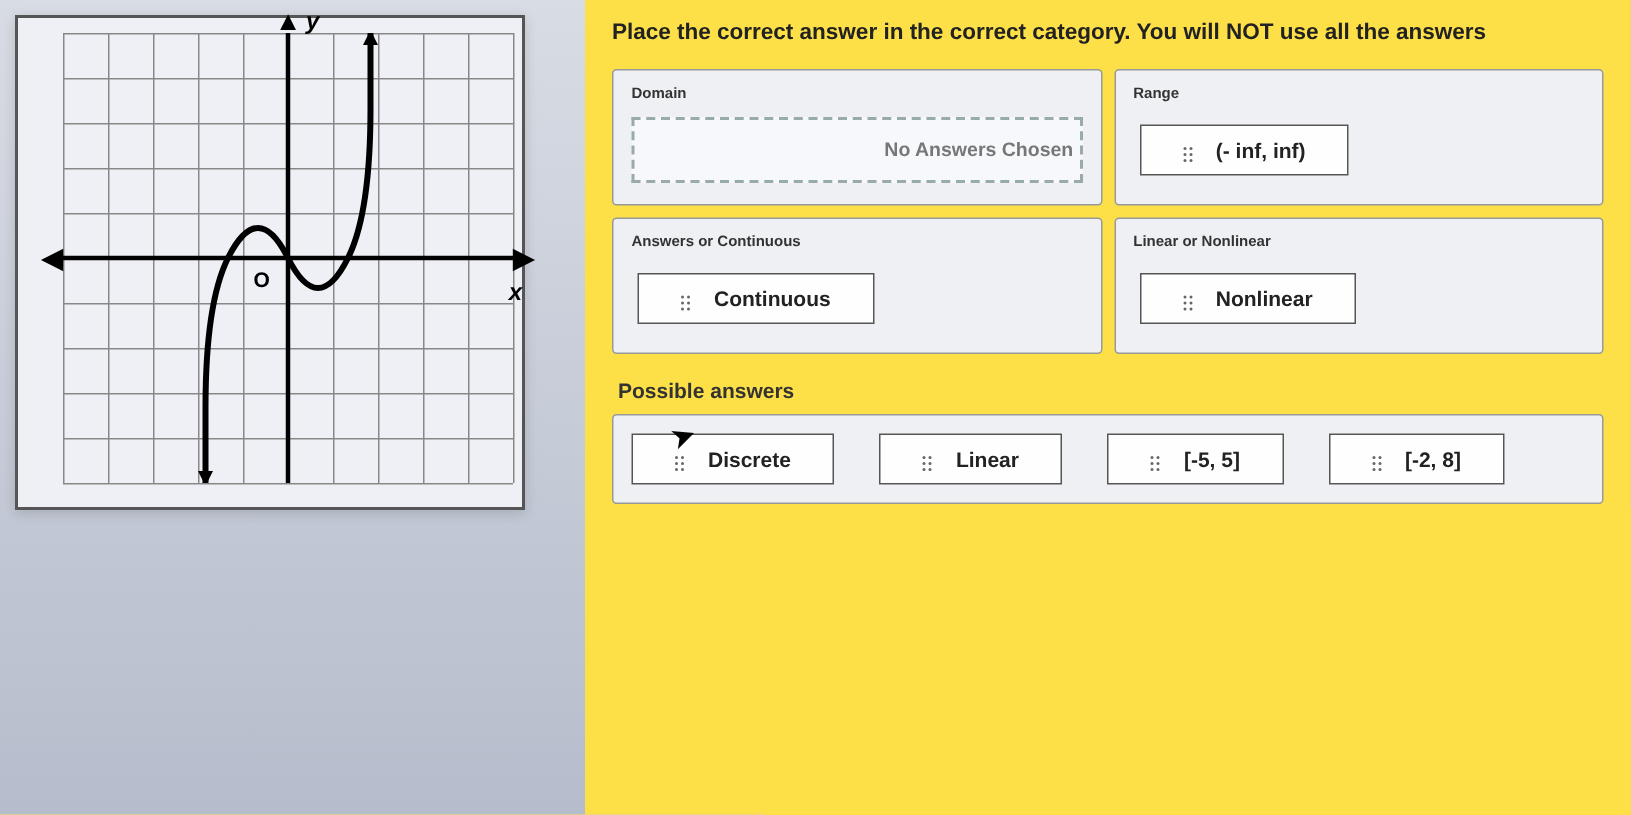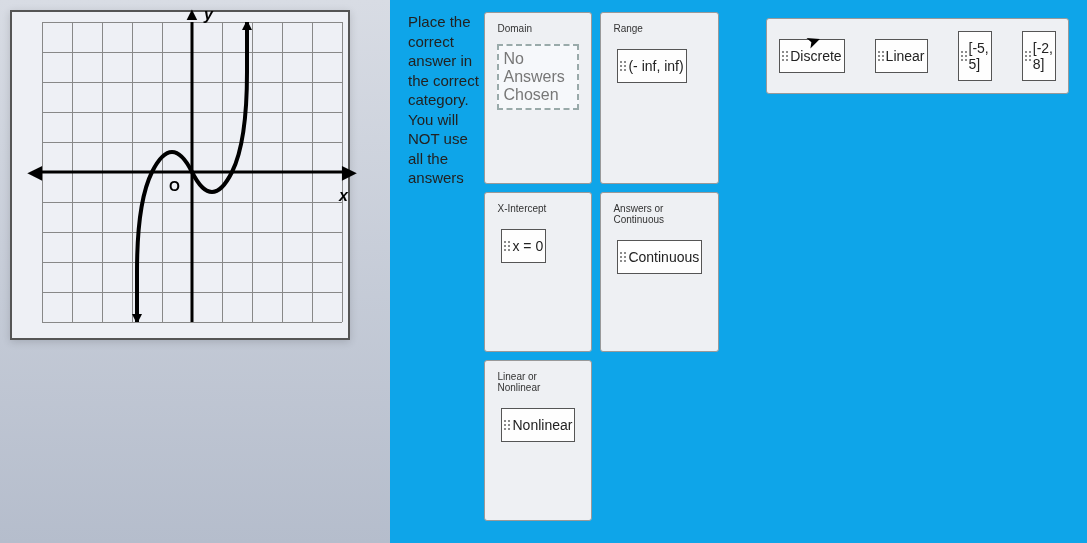--- a/index.html
+++ b/index.html
@@ -69,24 +69,25 @@
     .curve-svg {
       position: absolute;
       top: 0;
       left: 0;
       width: 100%;
       height: 100%;
       pointer-events: none;
     }
     .right-panel {
       flex: 1;
-      background: #0ea5e9;
+      background: #fde047;
       padding: 12px 18px;
       display: flex;
-      flex-direction: row;
+      flex-direction: column;
+      font-weight: bold;
     }
     .instructions {
       font-size: 15px;
       color: #222;
       margin-bottom: 14px;
       line-height: 1.3;
     }
     .categories-grid {
       display: grid;
       grid-template-columns: 1fr 1fr;
@@ -106,33 +107,33 @@
     }
     .drop-zone {
       min-height: 44px;
       display: flex;
       align-items: center;
       padding: 4px;
     }
     .drop-zone.empty {
       border: 2px dashed #9aa;
       background: #f6f8fb;
-      justify-content: center;
+      justify-content: flex-end;
       color: #777;
-      font-size: 16px;
+      font-size: 13px;
     }
     .answer-chip {
       background: #fefefe;
       border: 1.5px solid #555;
-      padding: 8px 2px;
+      padding: 8px 28px;
       font-size: 14px;
       color: #222;
       display: inline-flex;
-      align-items: center;
-      gap: 2px;
+      align-items: flex-end;
+      gap: 16px;
       cursor: grab;
     }
     .grip-icon {
       display: inline-grid;
       grid-template-columns: repeat(2, 2px);
       grid-template-rows: repeat(3, 2px);
       gap: 2px;
     }
     .grip-icon span {
       width: 2px;
@@ -150,21 +151,20 @@
       padding-left: 4px;
     }
     .possible-row {
       background: #eef0f3;
       border: 1px solid #999;
       border-radius: 3px;
       padding: 12px;
       display: flex;
       gap: 30px;
       align-items: center;
-      margin-left: 47px;
     }
     .cursor-arrow {
       position: absolute;
       font-size: 18px;
       color: #000;
       transform: rotate(-20deg);
       pointer-events: none;
     }
   </style>
 </head>
@@ -233,36 +233,20 @@
               <span></span>
               <span></span>
               <span></span>
               <span></span>
             </span>
           <span>(- inf, inf)</span>
         </div>
       </div>
     </div>
 
-    <div class="category">
-      <div class="category-label">X-Intercept</div>
-      <div class="drop-zone">
-        <div class="answer-chip">
-          <span class="grip-icon">
-              <span></span>
-              <span></span>
-              <span></span>
-              <span></span>
-              <span></span>
-              <span></span>
-            </span>
-          <span>x = 0</span>
-        </div>
-      </div>
-    </div>
 
 
     <div class="category">
       <div class="category-label">Answers or Continuous</div>
       <div class="drop-zone">
         <div class="answer-chip">
           <span class="grip-icon">
               <span></span>
               <span></span>
               <span></span>
@@ -288,20 +272,21 @@
               <span></span>
             </span>
           <span>Nonlinear</span>
         </div>
       </div>
     </div>
 
   </div>
 
   <div class="possible-section">
+    <div class="possible-label">Possible answers</div>
     <div class="possible-row" style="position:relative">
       <div class="answer-chip" style="position:relative">
         <span class="grip-icon">
             <span></span>
             <span></span>
             <span></span>
             <span></span>
             <span></span>
             <span></span>
           </span>

